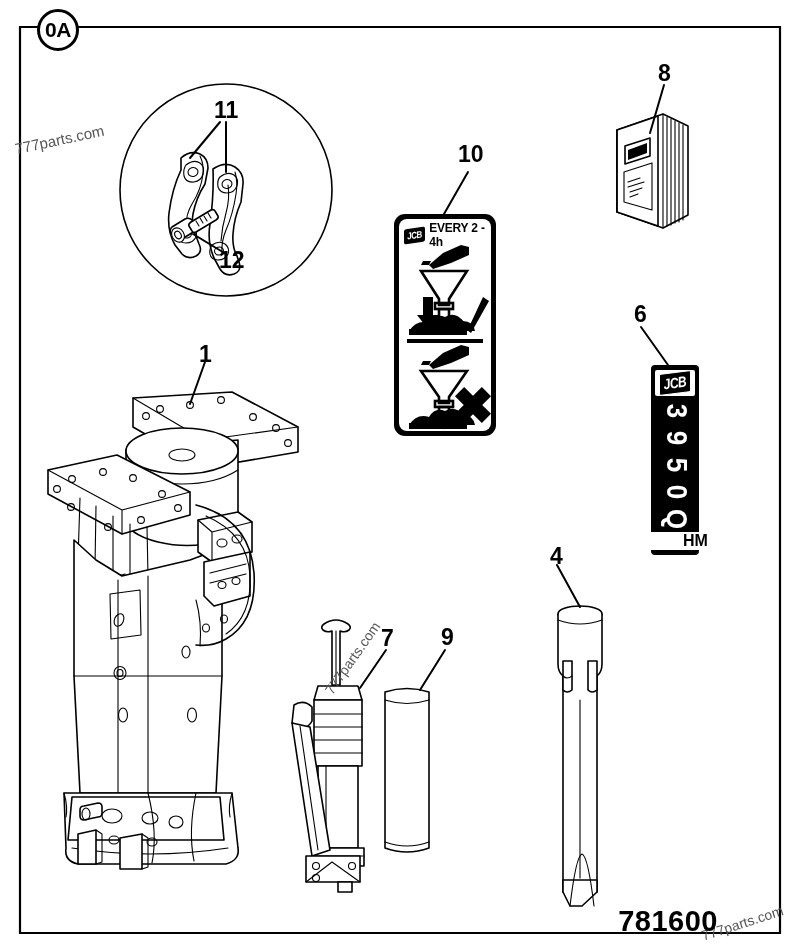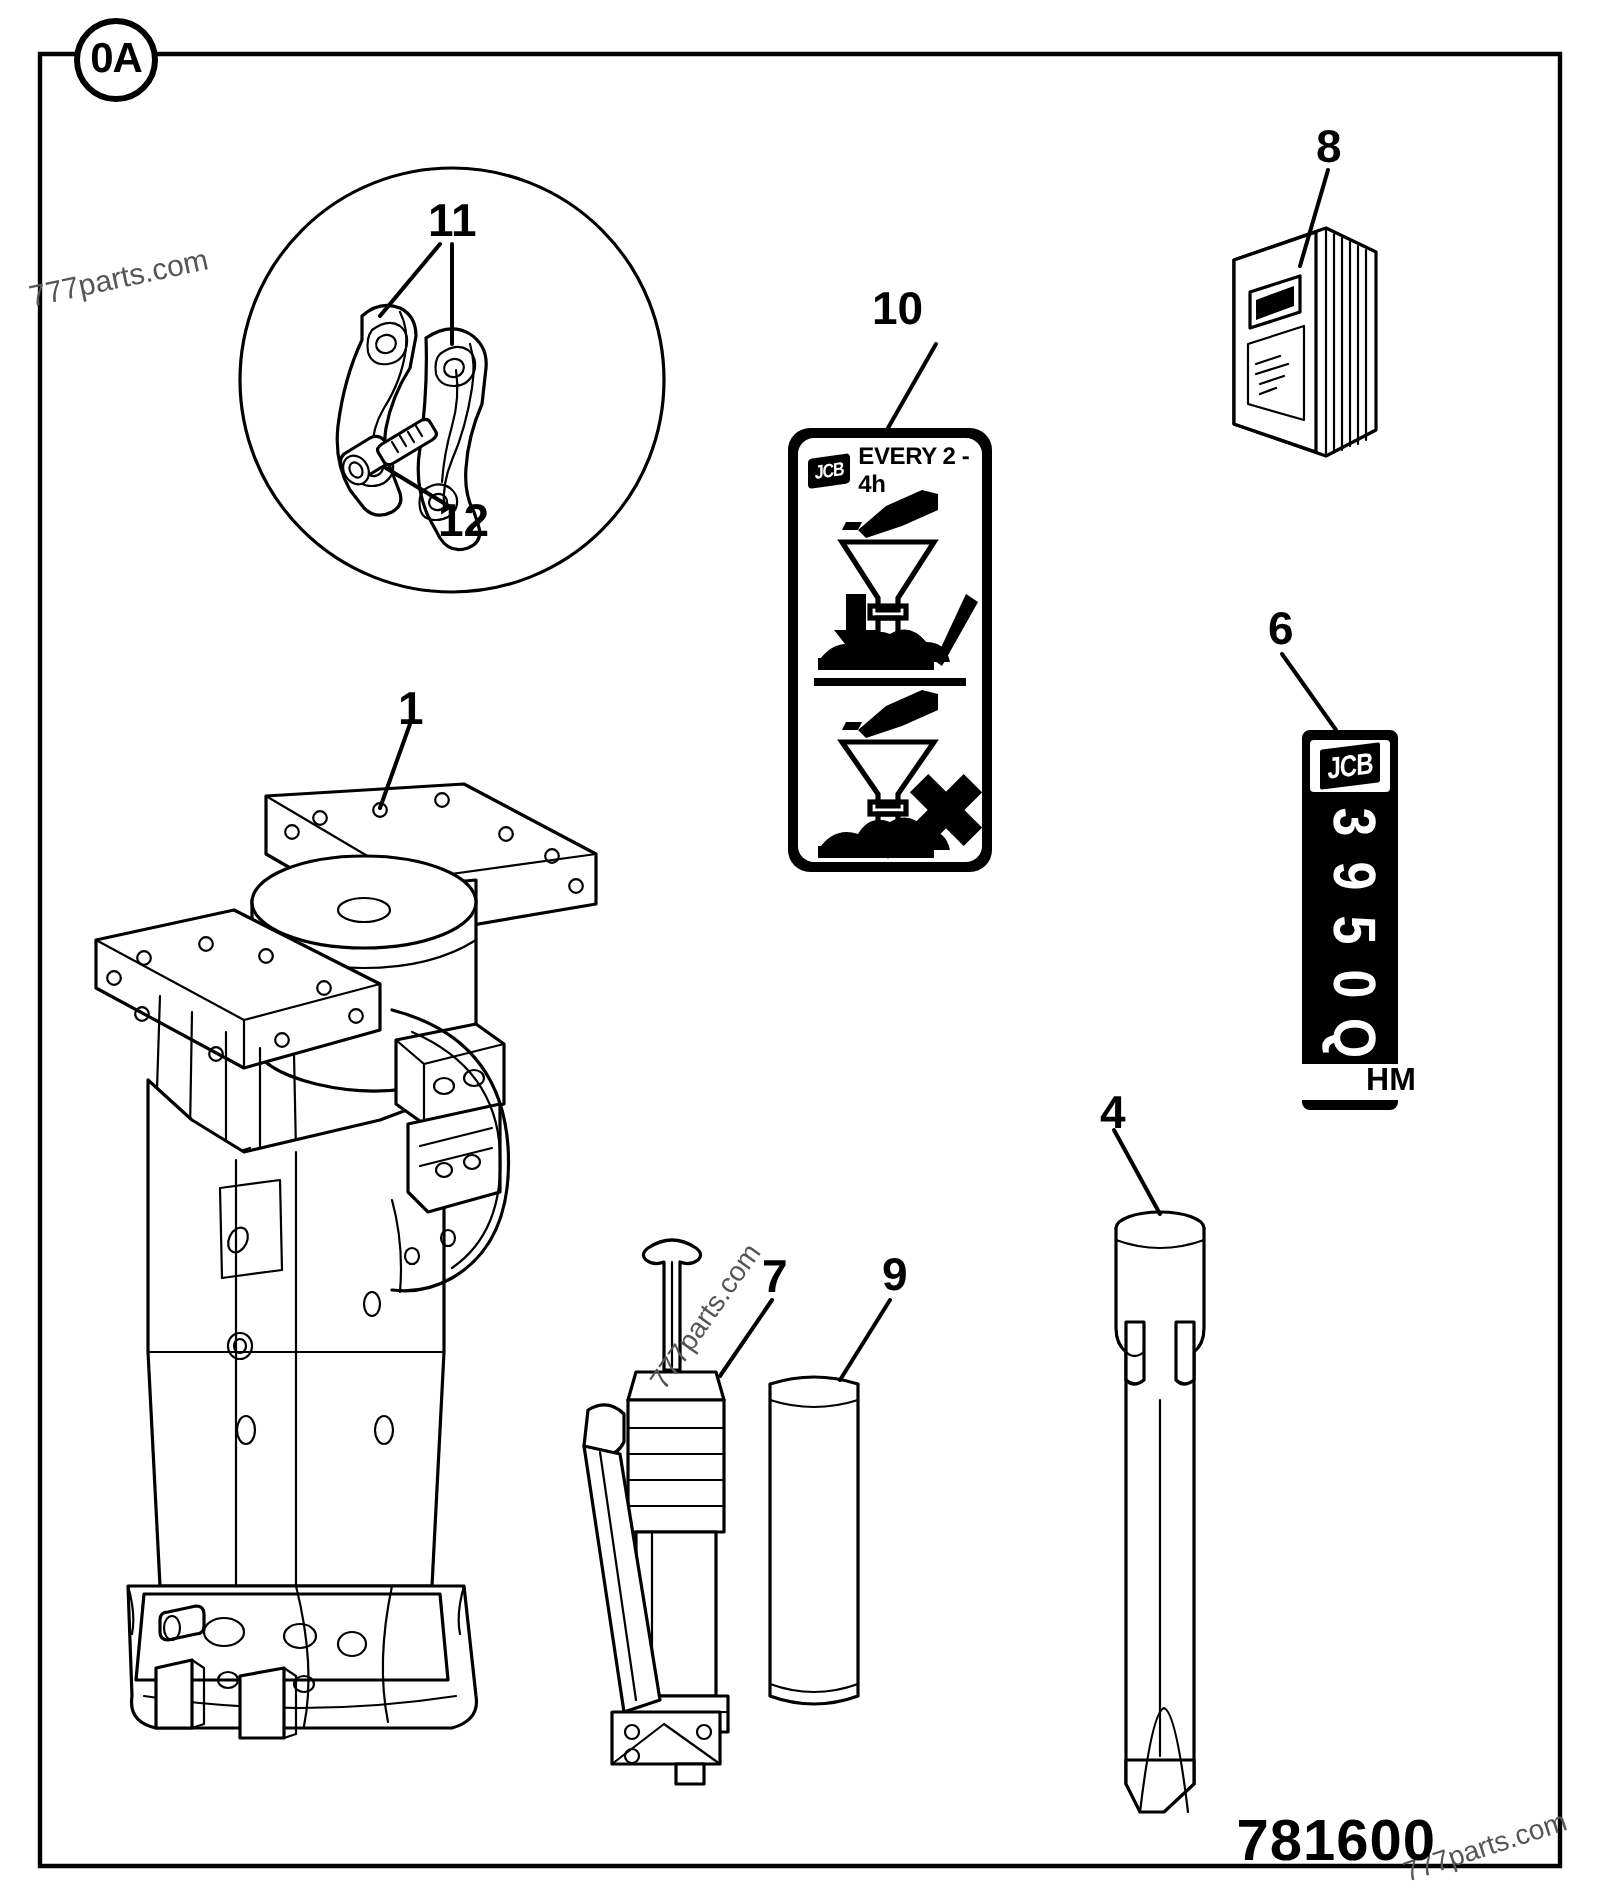--- a/index.html
+++ b/index.html
@@ -357,21 +357,21 @@
       <span>HM</span>
     </div>
   </div>
 
   <div class="callout" style="left:199px;top:343px;">1</div>
   <div class="callout" style="left:550px;top:545px;">4</div>
   <div class="callout" style="left:634px;top:303px;">6</div>
   <div class="callout" style="left:381px;top:627px;">7</div>
   <div class="callout" style="left:658px;top:62px;">8</div>
   <div class="callout" style="left:441px;top:626px;">9</div>
-  <div class="callout" style="left:436px;top:143px;">10</div>
+  <div class="callout" style="left:458px;top:143px;">10</div>
   <div class="callout" style="left:214px;top:99px;">11</div>
   <div class="callout" style="left:219px;top:249px;">12</div>
 
   <div class="wm wm1">777parts.com</div>
   <div class="wm wm2">777parts.com</div>
   <div class="wm wm3">777parts.com</div>
 
   <div class="partno">781600</div>
 
 </div>

